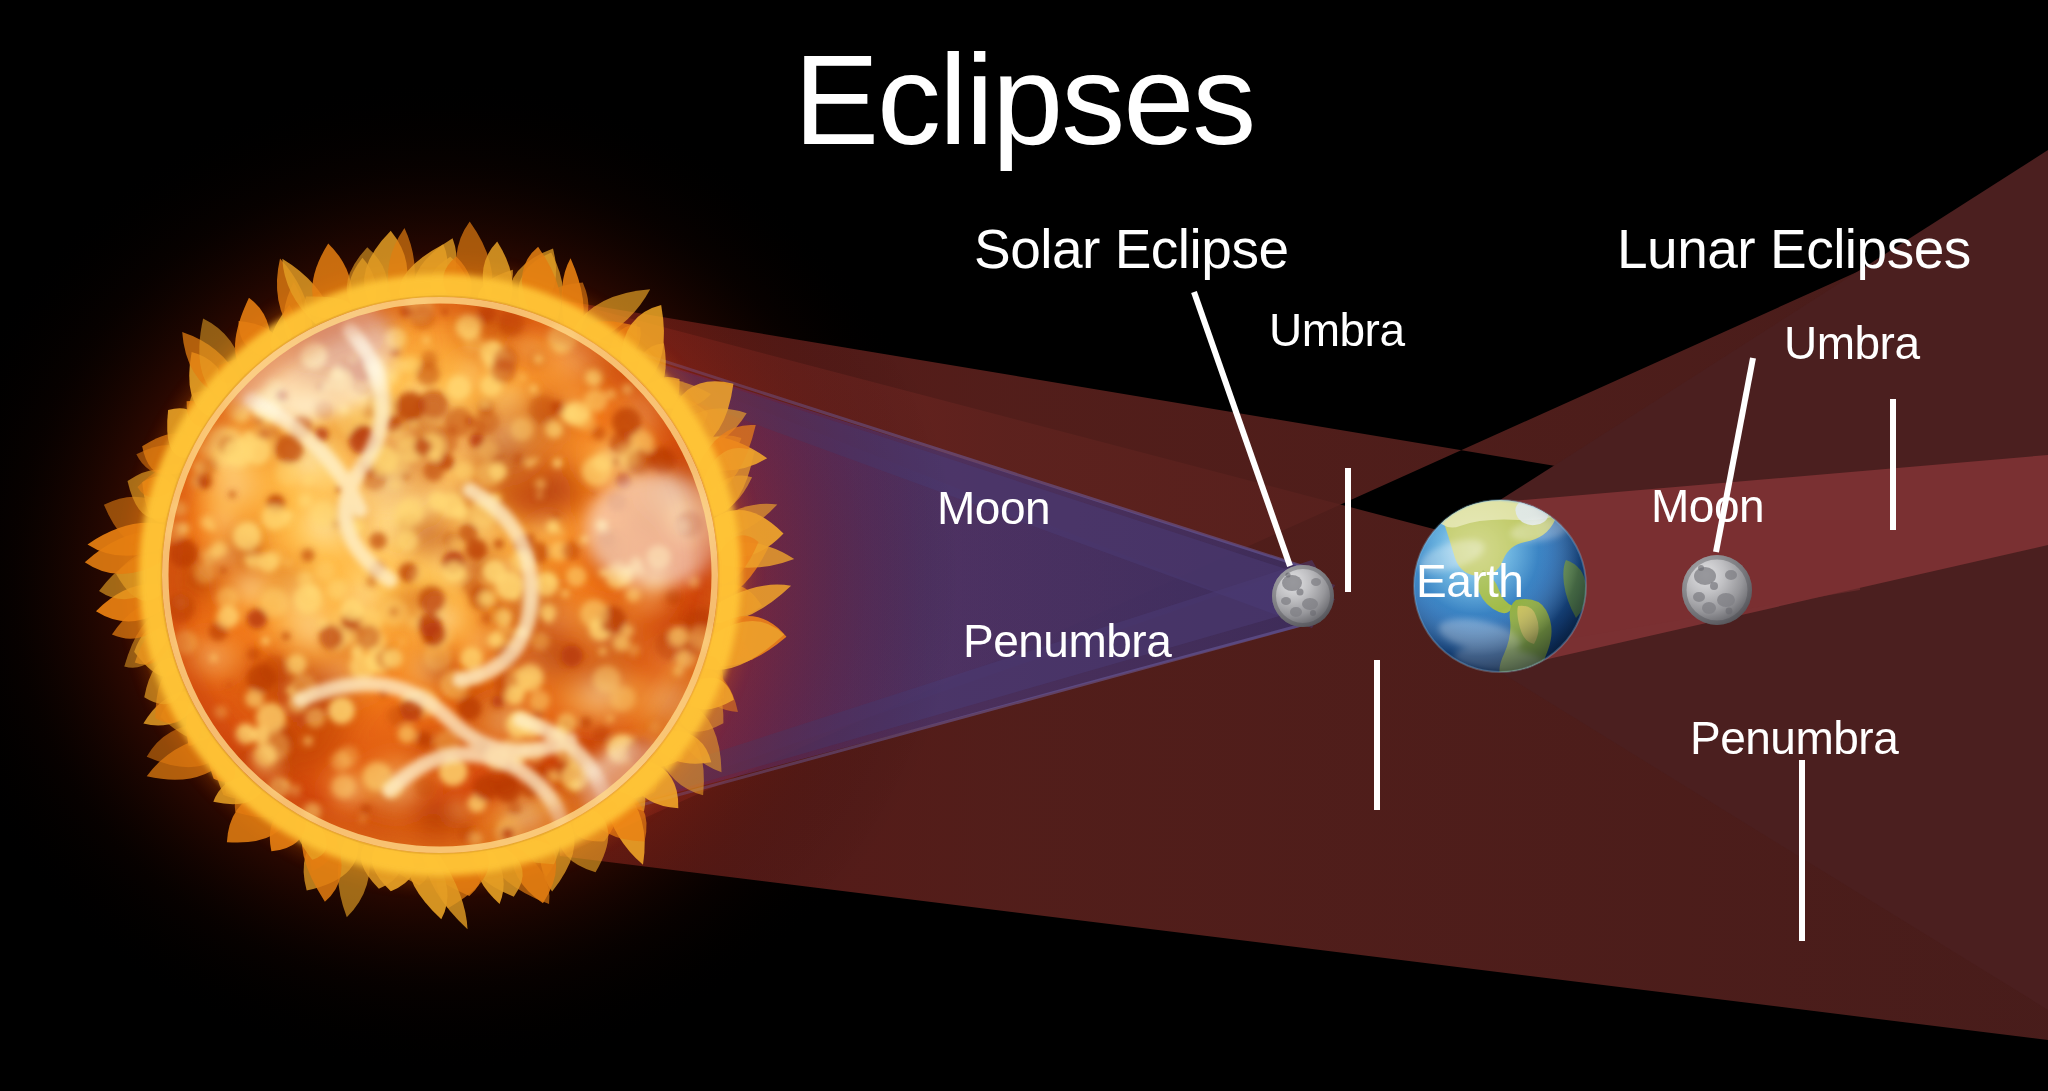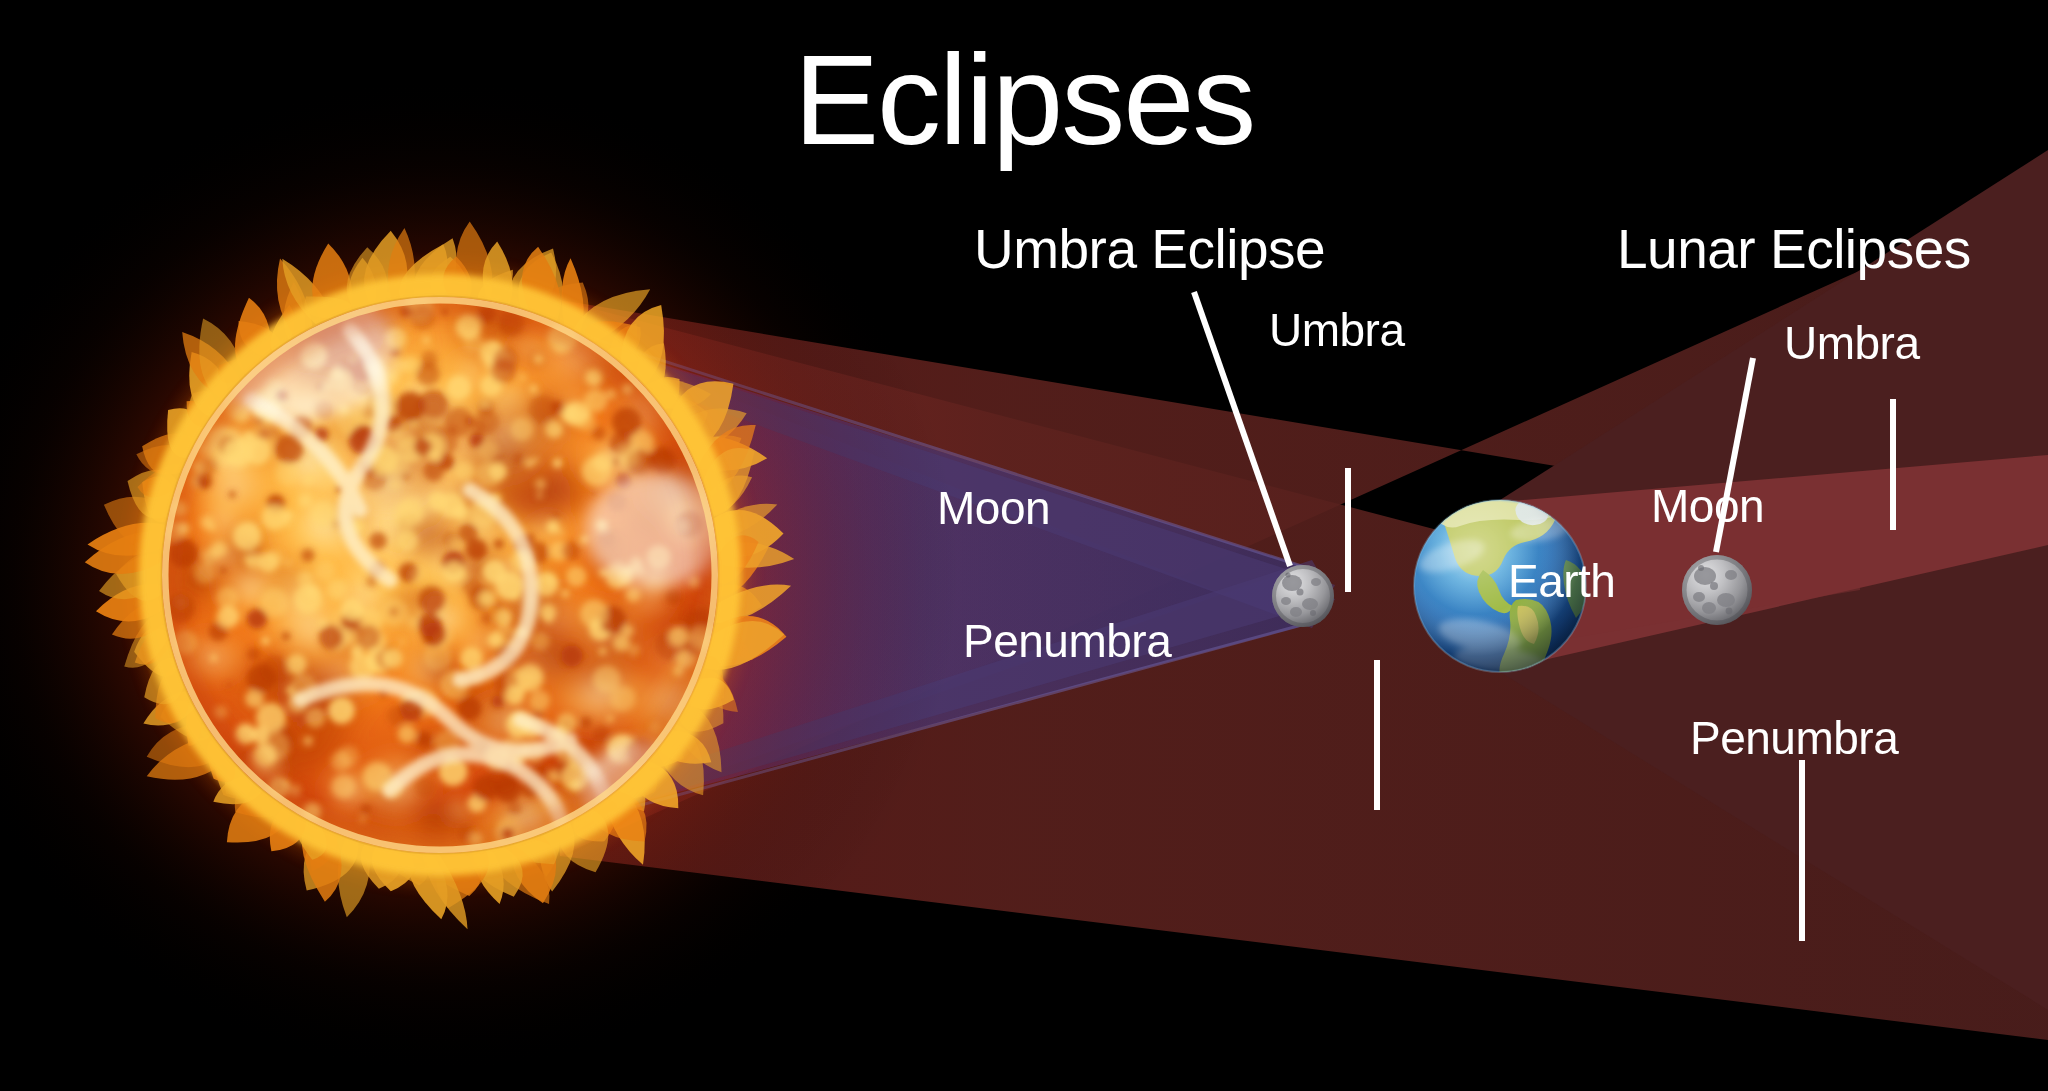--- a/index.html
+++ b/index.html
@@ -26,21 +26,21 @@
     text-align:center;
     font-size:128px;
     letter-spacing:-2px;
   }
   .lbl-solar{left:974px;top:222px;font-size:55px;}
   .lbl-lunar{left:1617px;top:222px;font-size:55px;}
   .lbl-umbra-l{left:1269px;top:307px;font-size:46px;}
   .lbl-umbra-r{left:1784px;top:320px;font-size:46px;}
   .lbl-moon-l{left:937px;top:485px;font-size:46px;}
   .lbl-moon-r{left:1651px;top:483px;font-size:46px;}
-  .lbl-earth{left:1508px;top:558px;font-size:46px;}
+  .lbl-earth{left:1416px;top:558px;font-size:46px;}
   .lbl-penumbra-l{left:963px;top:618px;font-size:46px;}
   .lbl-penumbra-r{left:1690px;top:715px;font-size:46px;}
 </style>
 </head>
 <body>
 
 <div id="stage">
 
   <svg id="scene" viewBox="0 0 2048 1091" preserveAspectRatio="none">
     <defs>
@@ -957,21 +957,21 @@
       <line x1="1348" y1="468" x2="1348" y2="592"></line>
       <line x1="1377" y1="660" x2="1377" y2="810"></line>
       <line x1="1753" y1="358" x2="1716" y2="552"></line>
       <line x1="1893" y1="399" x2="1893" y2="530"></line>
       <line x1="1802" y1="760" x2="1802" y2="941"></line>
     </g>
   </svg>
 
   <div class="lbl" id="title">Eclipses</div>
 
-  <div class="lbl lbl-solar">Umbra Eclipse</div>
+  <div class="lbl lbl-solar">Solar Eclipse</div>
   <div class="lbl lbl-lunar">Lunar Eclipses</div>
 
   <div class="lbl lbl-umbra-l">Umbra</div>
   <div class="lbl lbl-umbra-r">Umbra</div>
 
   <div class="lbl lbl-moon-l">Moon</div>
   <div class="lbl lbl-moon-r">Moon</div>
 
   <div class="lbl lbl-earth">Earth</div>
 

